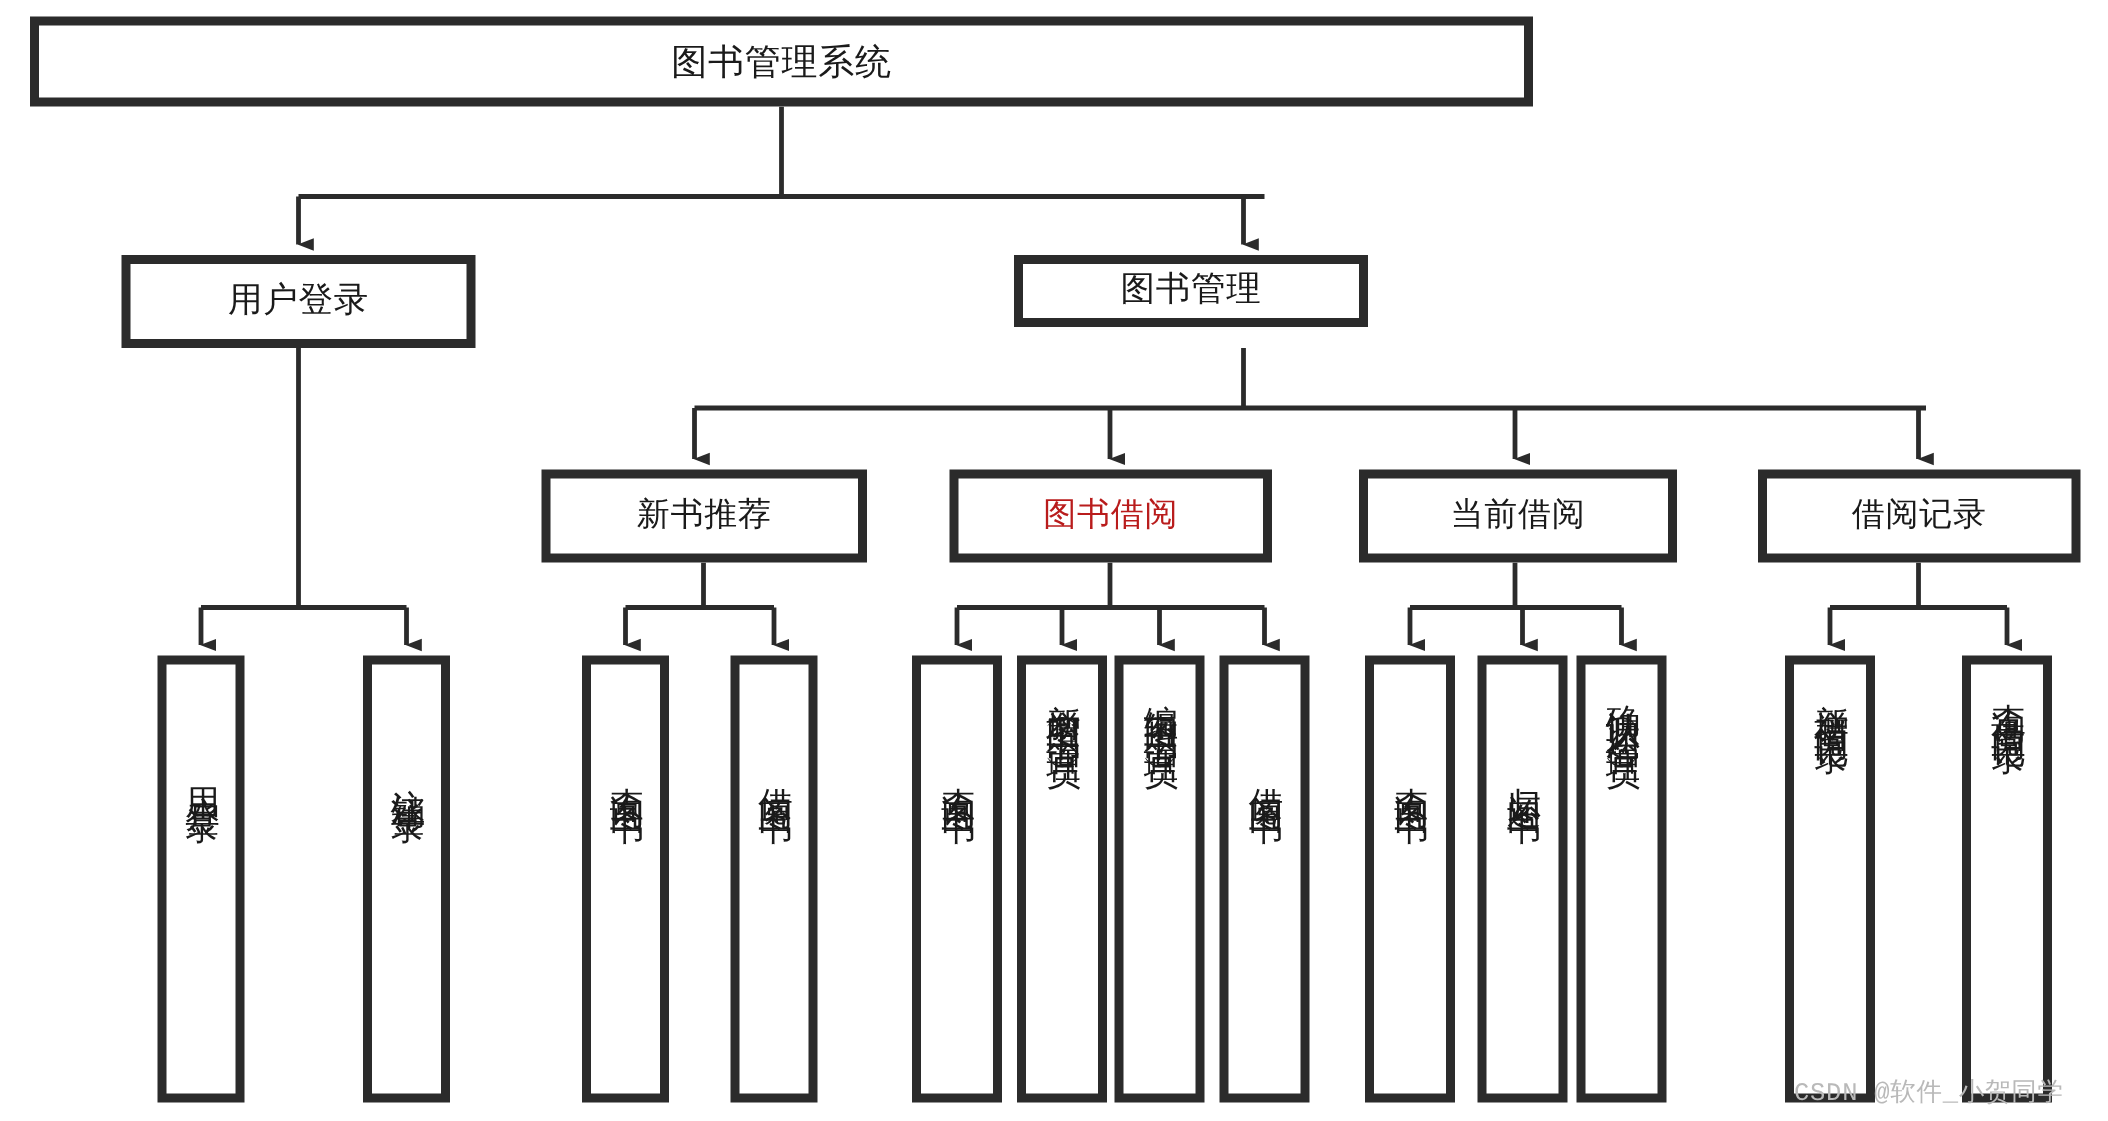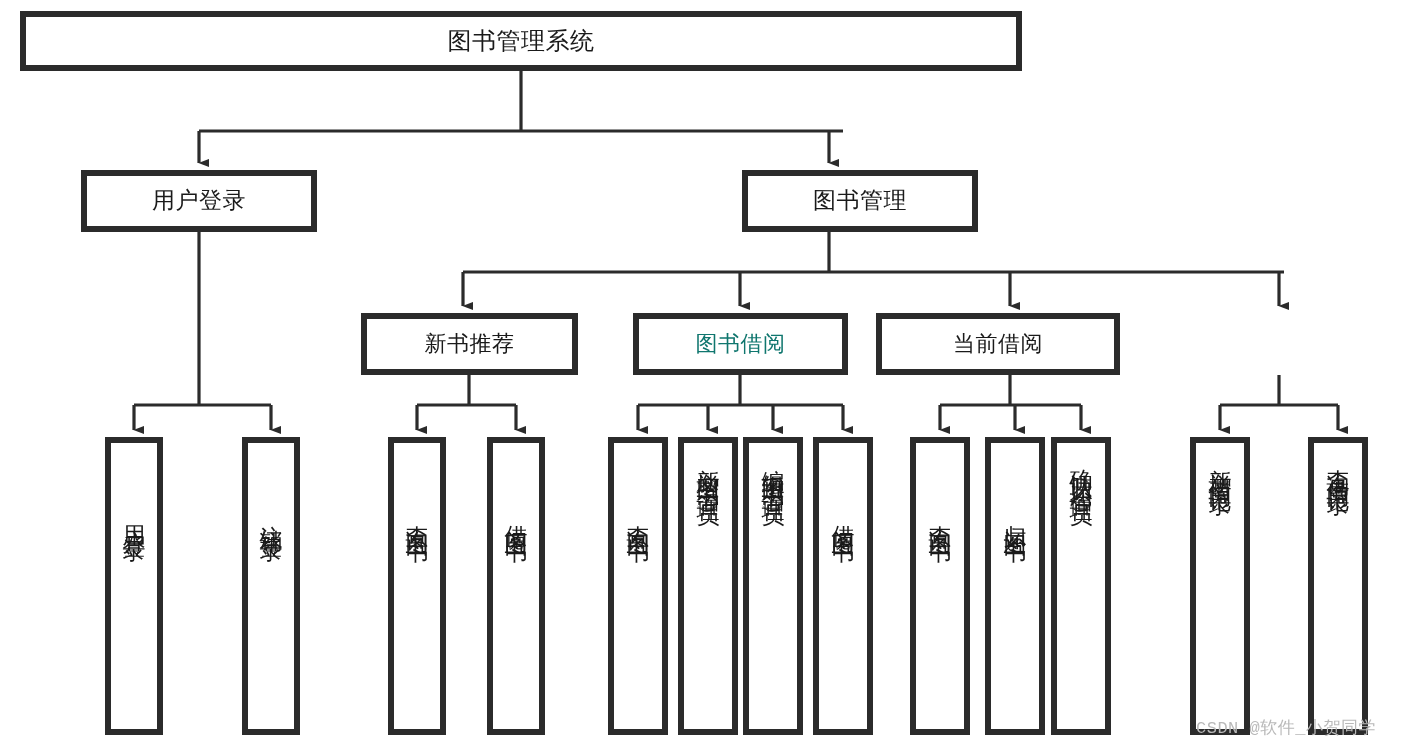--- a/index.html
+++ b/index.html
@@ -133,32 +133,35 @@
     </g>
   </svg>
 
   <div class="node horiz level-0" style="left: 20px; top: 11px; width: 1002px; height: 60px; background: rgb(255, 255, 255); border-color: rgb(43, 43, 43); color: rgb(26, 26, 26);">
     <span class="node-label">图书管理系统</span>
   </div>
 
   <div class="node horiz level-1" style="left: 81px; top: 170px; width: 236px; height: 62px; background: rgb(255, 255, 255); border-color: rgb(43, 43, 43); color: rgb(26, 26, 26);">
     <span class="node-label">用户登录</span>
   </div>
-  <div class="node horiz level-1" style="left: 742px; top: 170px; width: 236px; height: 62px; background: rgb(255, 255, 255); border-color: rgb(43, 43, 43); color: rgb(26, 26, 26);">
+  <div class="node horiz level-1" style="left: 676px; top: 170px; width: 236px; height: 48px; background: rgb(255, 255, 255); border-color: rgb(43, 43, 43); color: rgb(26, 26, 26);">
     <span class="node-label">图书管理</span>
   </div>
 
   <div class="node horiz level-2" style="left: 361px; top: 313px; width: 217px; height: 62px; background: rgb(255, 255, 255); border-color: rgb(43, 43, 43); color: rgb(26, 26, 26);">
     <span class="node-label">新书推荐</span>
   </div>
-  <div class="node horiz level-2" style="left: 633px; top: 313px; width: 215px; height: 62px; background: rgb(255, 255, 255); border-color: rgb(43, 43, 43); color: #0f766e;">
+  <div class="node horiz level-2" style="left: 633px; top: 313px; width: 215px; height: 62px; background: rgb(255, 255, 255); border-color: rgb(43, 43, 43); color: #b91c1c;">
     <span class="node-label">图书借阅</span>
   </div>
-  <div class="node horiz level-2" style="left: 876px; top: 313px; width: 244px; height: 62px; background: rgb(255, 255, 255); border-color: rgb(43, 43, 43); color: rgb(26, 26, 26);">
+  <div class="node horiz level-2" style="left: 906px; top: 313px; width: 212px; height: 62px; background: rgb(255, 255, 255); border-color: rgb(43, 43, 43); color: rgb(26, 26, 26);">
     <span class="node-label">当前借阅</span>
+  </div>
+  <div class="node horiz level-2" style="left: 1172px; top: 313px; width: 215px; height: 62px; background: rgb(255, 255, 255); border-color: rgb(43, 43, 43); color: rgb(26, 26, 26);">
+    <span class="node-label">借阅记录</span>
   </div>
 
   <div class="node vert mid" style="left: 105px; top: 437px; width: 58px; height: 298px; background: rgb(255, 255, 255); border-color: rgb(43, 43, 43); color: rgb(26, 26, 26);">
     <span class="node-label">用户登录</span>
   </div>
   <div class="node vert mid" style="left: 242px; top: 437px; width: 58px; height: 298px; background: rgb(255, 255, 255); border-color: rgb(43, 43, 43); color: rgb(26, 26, 26);">
     <span class="node-label">注销登录</span>
   </div>
 
   <div class="node vert mid" style="left: 388px; top: 437px; width: 58px; height: 298px; background: rgb(255, 255, 255); border-color: rgb(43, 43, 43); color: rgb(26, 26, 26);">

